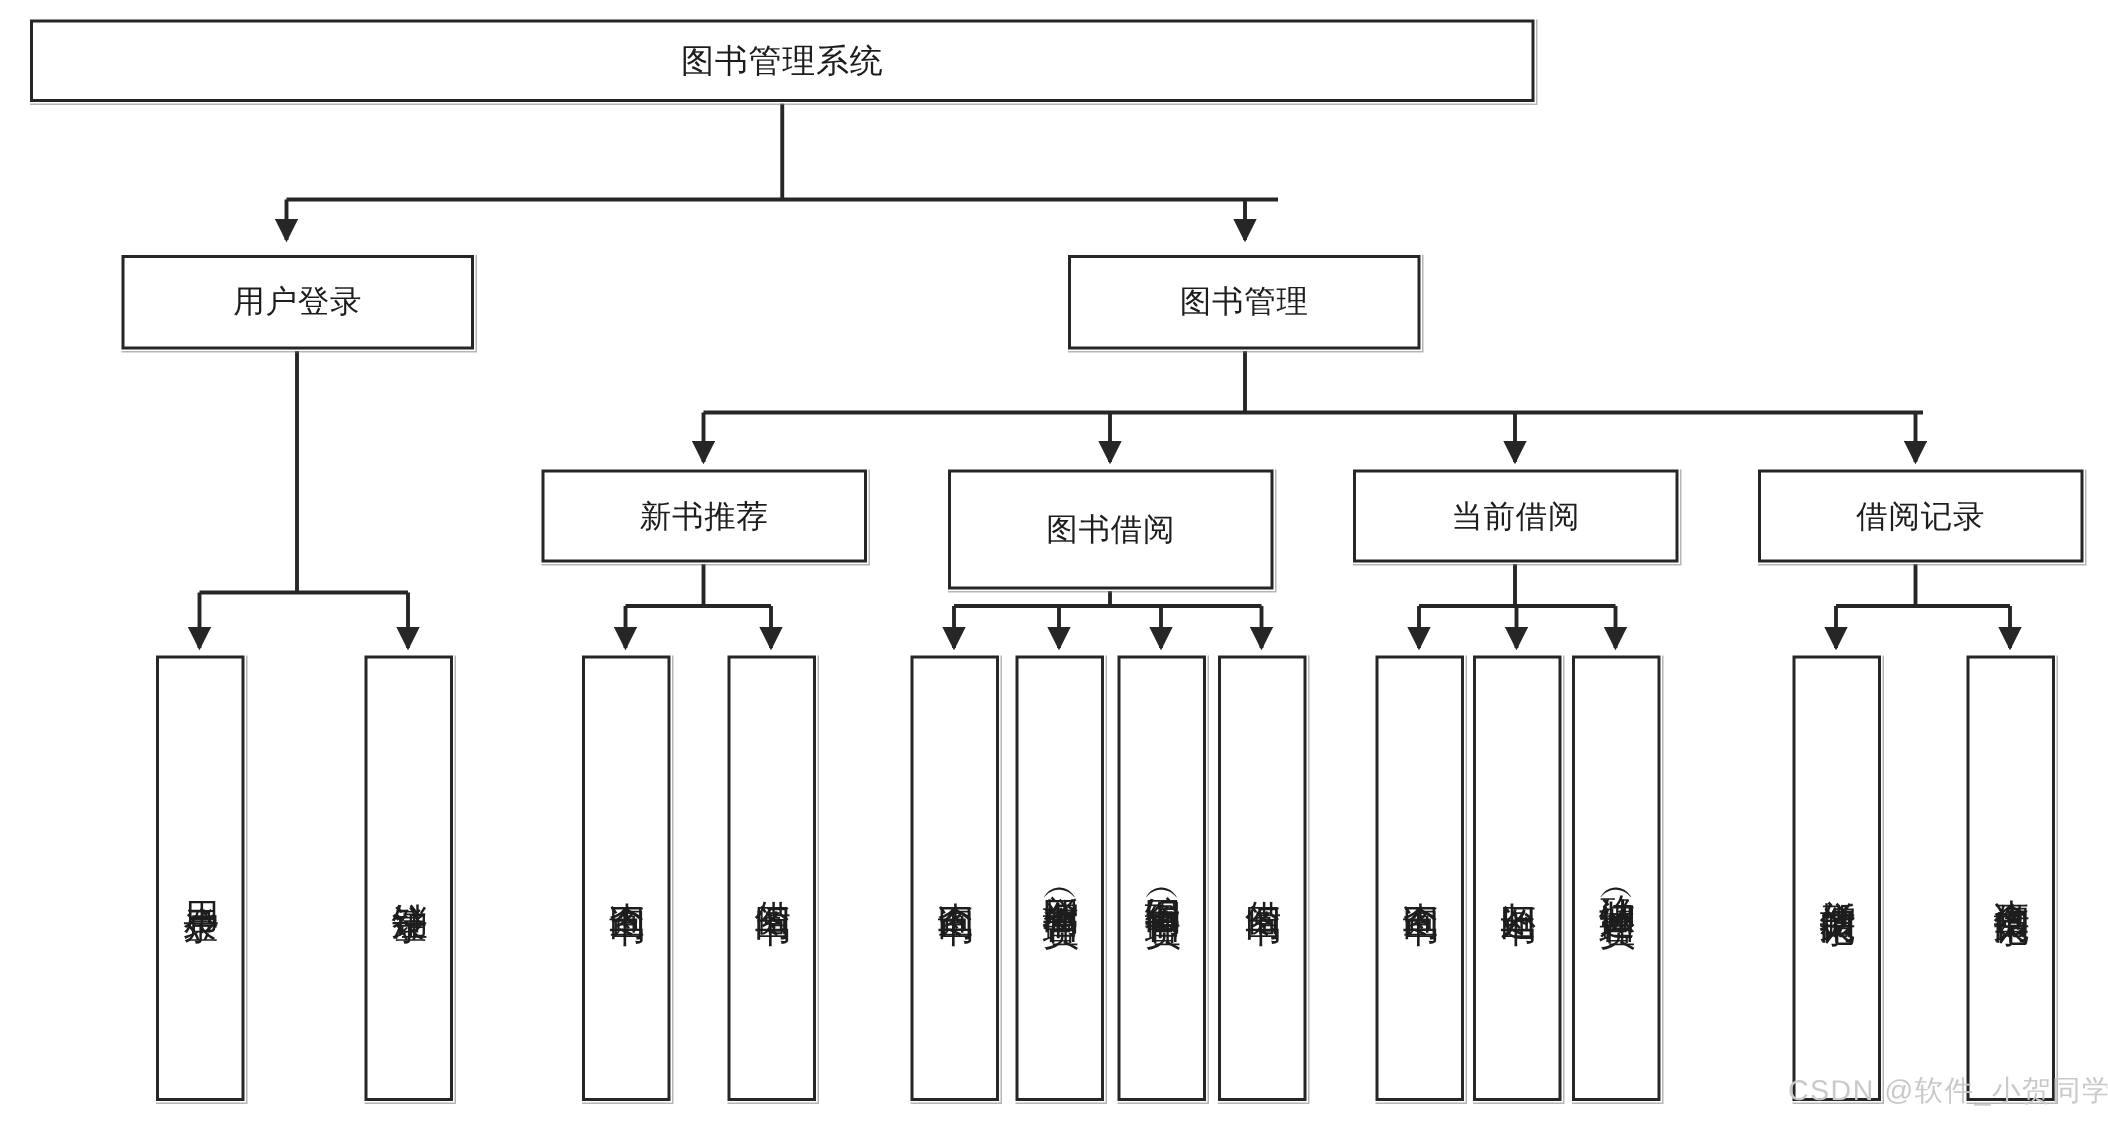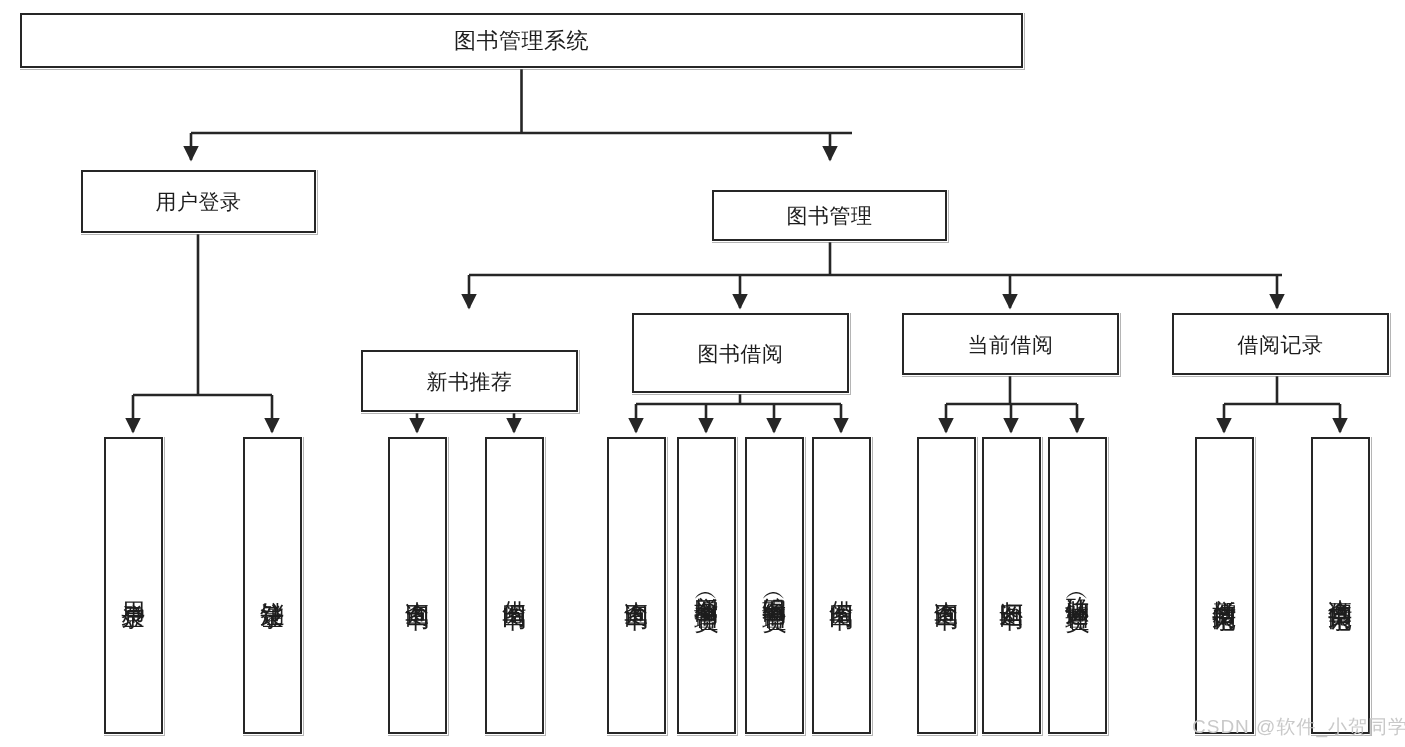--- a/index.html
+++ b/index.html
@@ -124,25 +124,25 @@
     </g>
   </svg>
 
   <div class="node h root" style="left:20px;top:13px;width:1003px;height:55px;">
     <span class="lbl">图书管理系统</span>
   </div>
 
   <div class="node h" style="left:81px;top:170px;width:235px;height:63px;">
     <span class="lbl">用户登录</span>
   </div>
-  <div class="node h" style="left:712px;top:170px;width:235px;height:51px;margin-top:20px;">
+  <div class="node h" style="left:712px;top:170px;width:235px;height:63px;">
     <span class="lbl">图书管理</span>
   </div>
 
-  <div class="node h" style="left:361px;top:313px;width:217px;height:62px;margin-top:37px;">
+  <div class="node h" style="left:361px;top:313px;width:217px;height:62px;">
     <span class="lbl">新书推荐</span>
   </div>
   <div class="node h" style="left:632px;top:313px;width:217px;height:80px;">
     <span class="lbl">图书借阅</span>
   </div>
   <div class="node h" style="left:1172px;top:313px;width:217px;height:62px;">
     <span class="lbl">借阅记录</span>
   </div>
   <div class="node h" style="left:902px;top:313px;width:217px;height:62px;">
     <span class="lbl">当前借阅</span>

